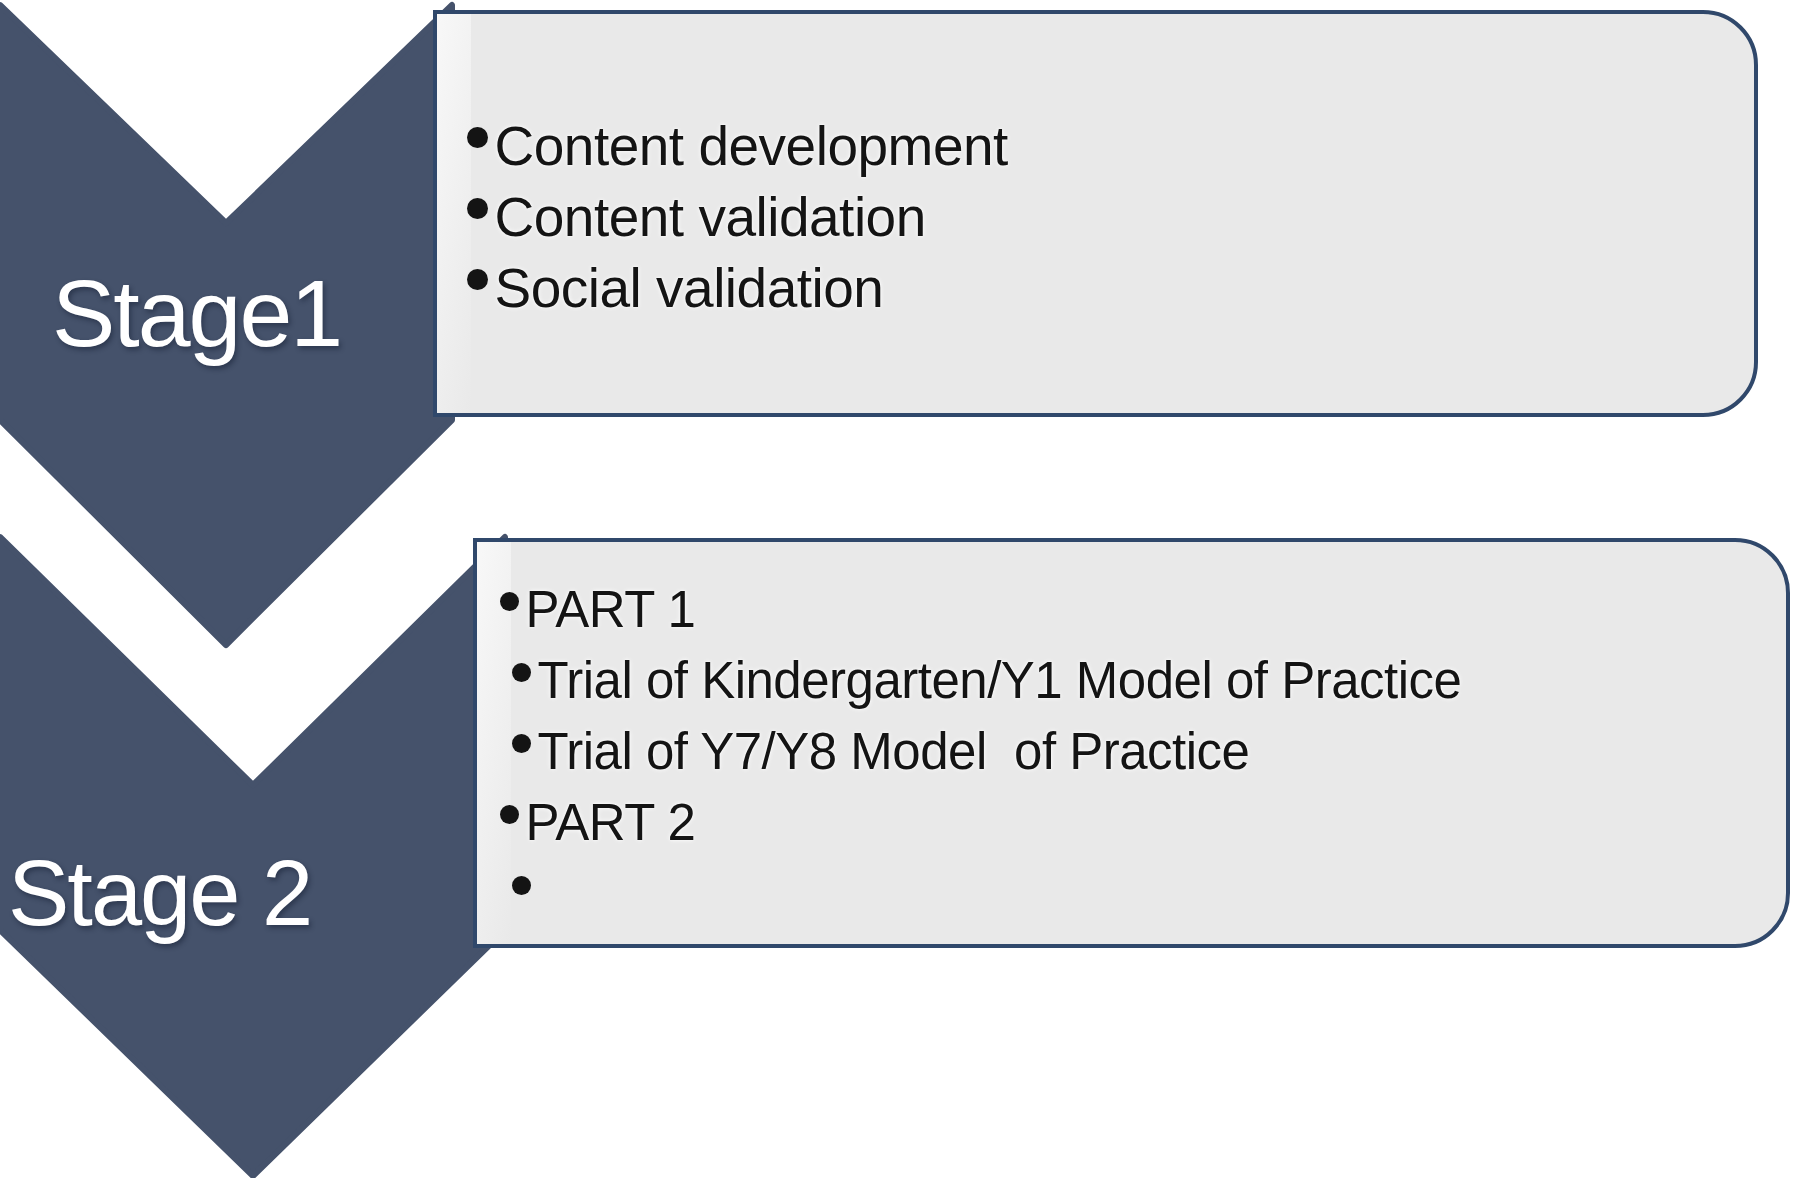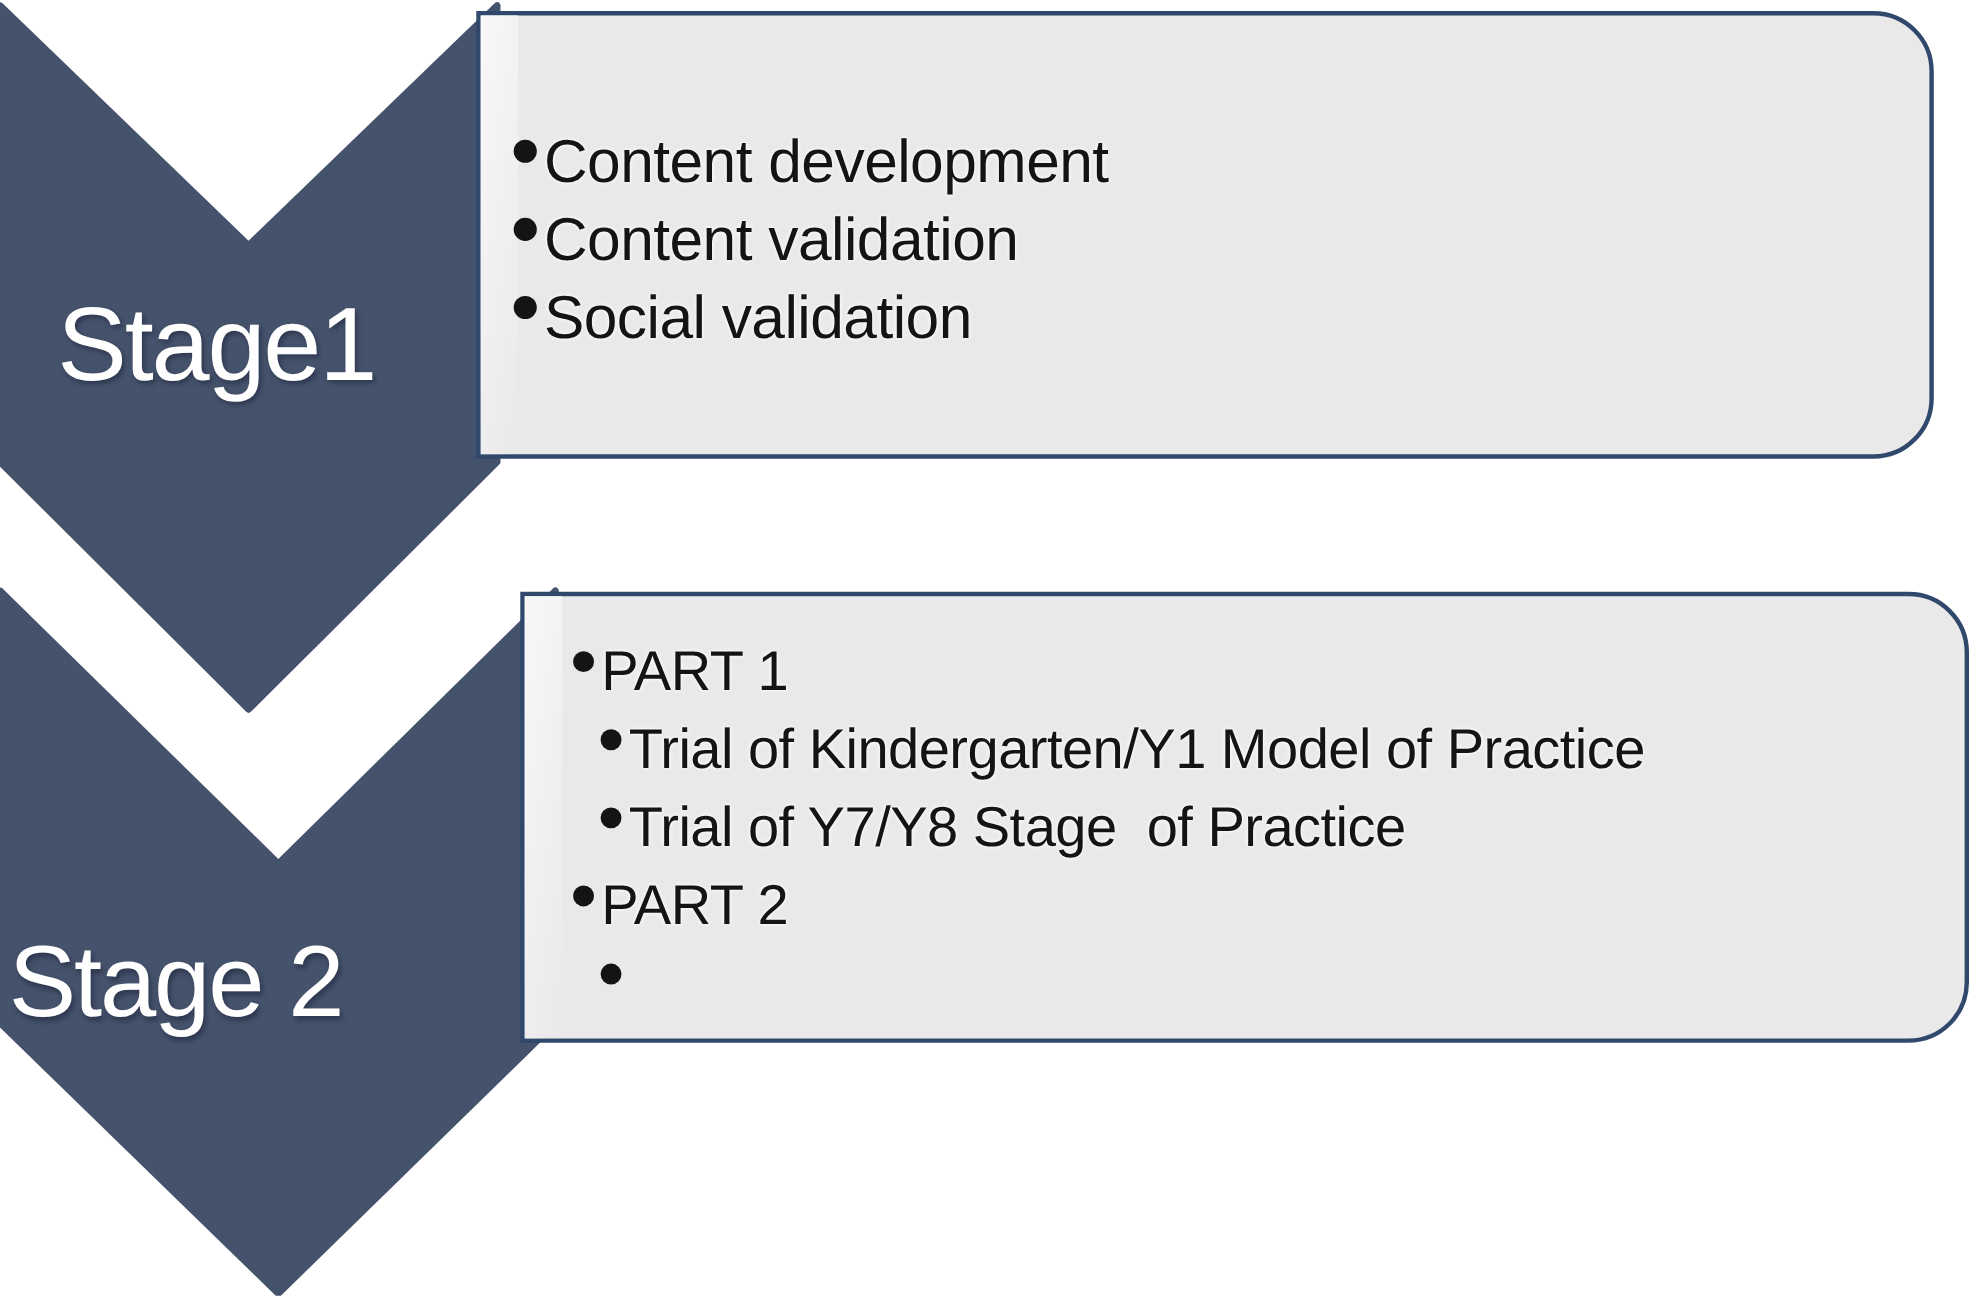--- a/index.html
+++ b/index.html
@@ -24,22 +24,22 @@
   #panel-1{left:433px;top:10px;width:1317px;height:399px;}
   #panel-2{left:473px;top:538px;width:1309px;height:402px;}
   .list{position:relative;}
   #panel-1 .list{margin-top:88px;font-size:55px;}
   #panel-2 .list{margin-top:24px;font-size:51px;}
   .line{
     display:flex;align-items:center;height:71px;
     color:var(--text,#141414);
   }
   #panel-1 .line.l1{padding-left:30px;}
-  #panel-2 .line.l1{padding-left:44px;}
-  #panel-2 .line.l2{padding-left:69px;}
+  #panel-2 .line.l1{padding-left:23px;}
+  #panel-2 .line.l2{padding-left:35px;}
   .dot{
     flex:0 0 auto;display:inline-block;
     width:.38em;height:.38em;border-radius:50%;
     background:currentColor;margin-right:.12em;
   }
   .txt{
     white-space:pre-wrap;
     letter-spacing:-0.5px;
     text-shadow:0 0 5px rgba(255,255,255,.95),0 0 2px rgba(255,255,255,.95);
     margin-top:16px;
@@ -82,21 +82,21 @@
     <div class="line l1">
       <span class="dot"></span>
       <span class="txt">PART 1</span>
     </div>
     <div class="line l2">
       <span class="dot"></span>
       <span class="txt">Trial of Kindergarten/Y1 Model of Practice</span>
     </div>
     <div class="line l2">
       <span class="dot"></span>
-      <span class="txt">Trial of Y7/Y8 Stage  of Practice</span>
+      <span class="txt">Trial of Y7/Y8 Model  of Practice</span>
     </div>
     <div class="line l1">
       <span class="dot"></span>
       <span class="txt">PART 2</span>
     </div>
     <div class="line l2">
       <span class="dot"></span>
     </div>
   </div>
 </div>

